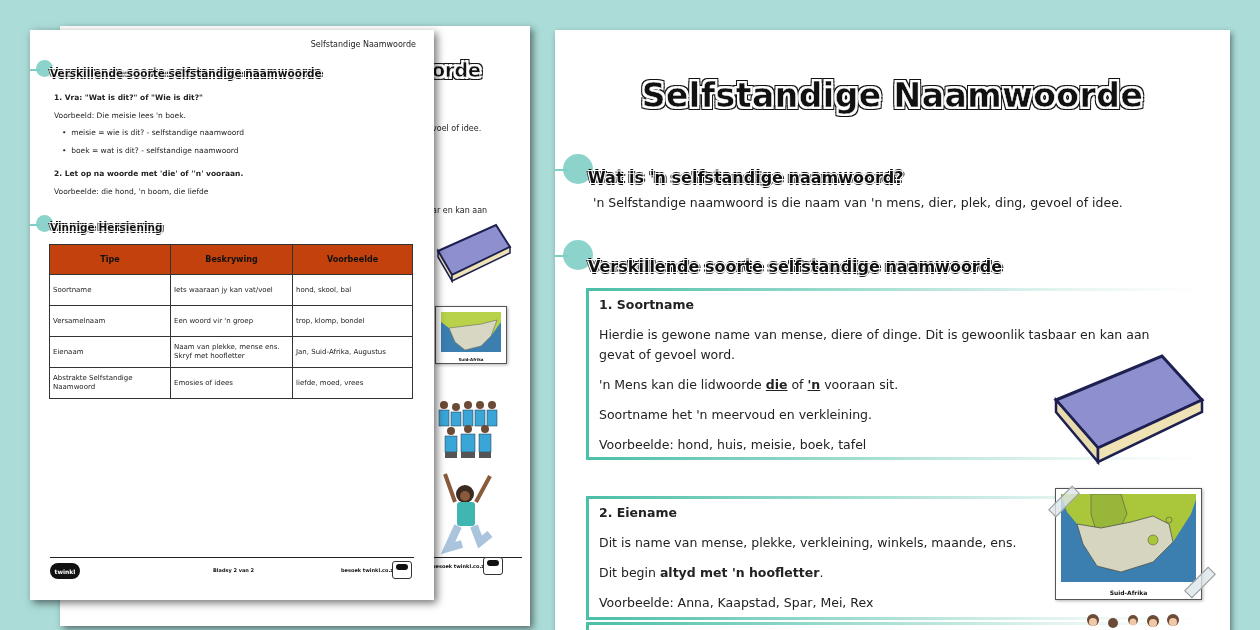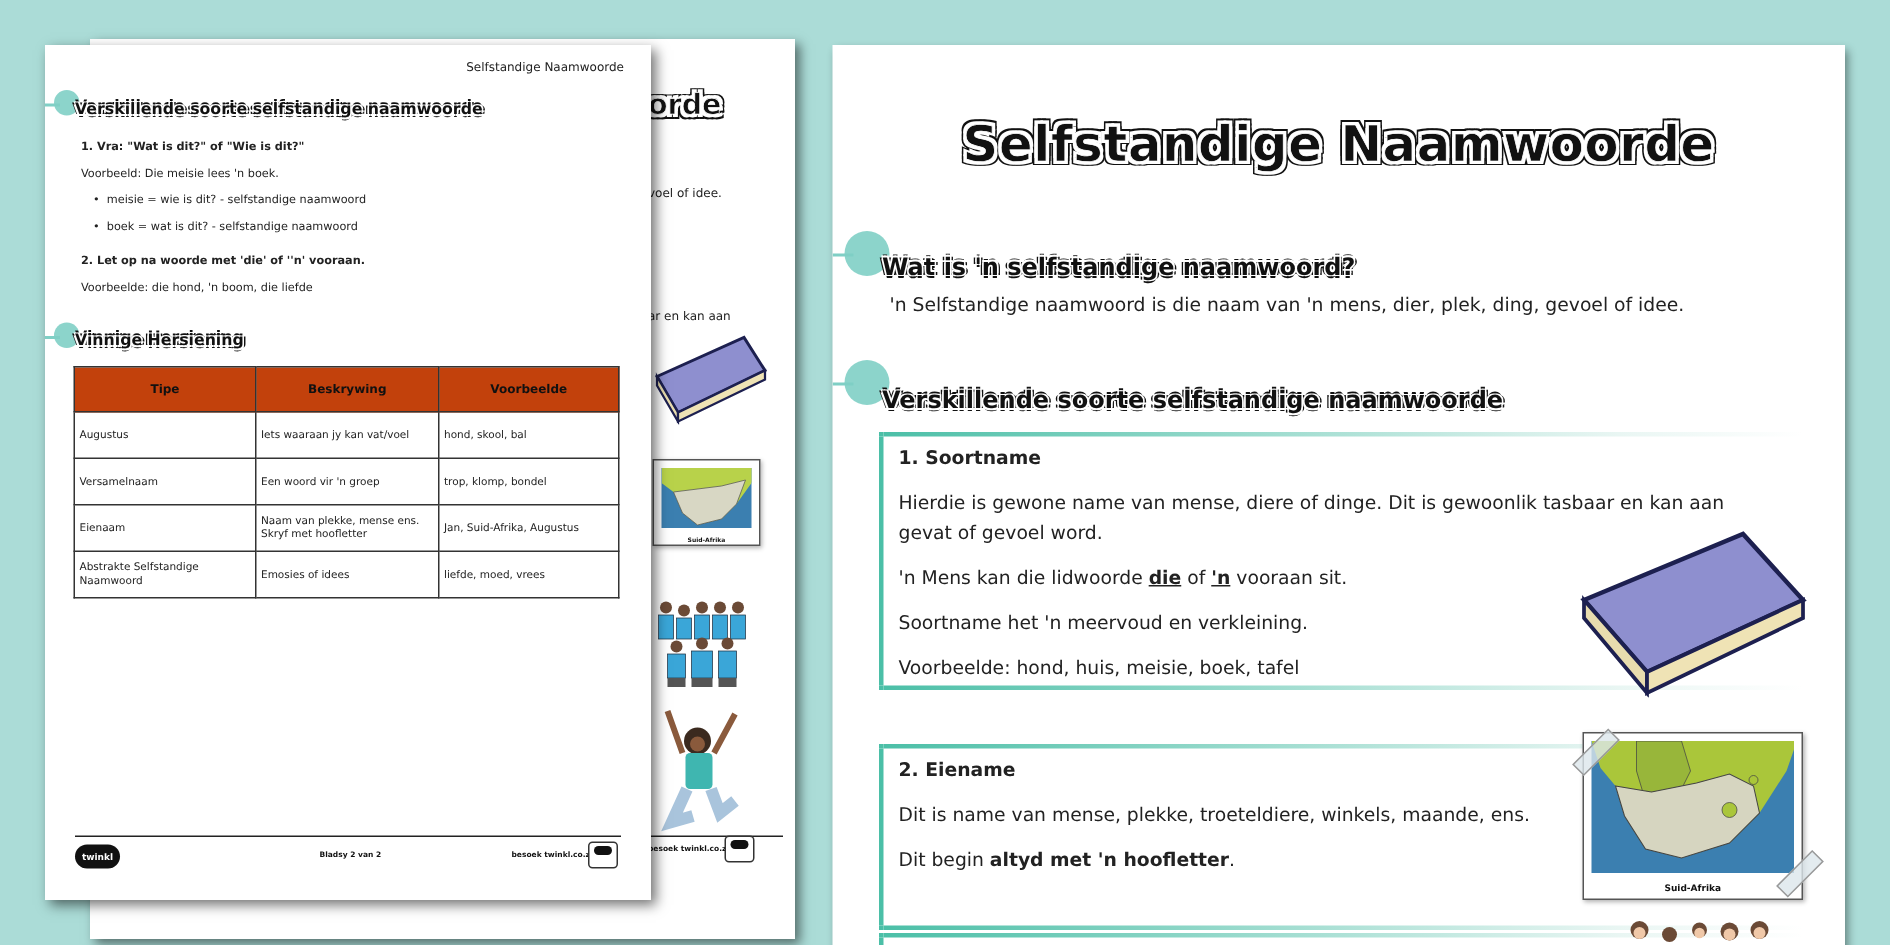--- a/index.html
+++ b/index.html
@@ -214,21 +214,21 @@
   <table class="review">
     <thead>
       <tr>
         <th style="width:121px;">Tipe</th>
         <th style="width:122px;">Beskrywing</th>
         <th>Voorbeelde</th>
       </tr>
     </thead>
     <tbody>
       <tr>
-        <td>Augustus</td>
+        <td>Soortname</td>
         <td>Iets waaraan jy kan vat/voel</td>
         <td>hond, skool, bal</td>
       </tr>
       <tr>
         <td>Versamelnaam</td>
         <td>Een woord vir 'n groep</td>
         <td>trop, klomp, bondel</td>
       </tr>
       <tr>
         <td>Eienaam</td>
@@ -274,22 +274,23 @@
   </div>
   <svg class="book" style="left:495px;top:320px;" width="160" height="115" viewBox="0 0 160 115">
     <polygon points="6,50 112,6 152,50 48,98" fill="#8e8fcf" stroke="#1d2050" stroke-width="3"></polygon>
     <polygon points="6,50 48,98 48,112 6,62" fill="#e8dcae" stroke="#1d2050" stroke-width="2.5"></polygon>
     <polygon points="48,98 152,50 152,62 48,112" fill="#efe3b5" stroke="#1d2050" stroke-width="2.5"></polygon>
   </svg>
 
   <div class="box" style="top:451px;height:124px;margin-top:15px;">
     <div class="box-inner">
       <div class="label" style="top:6px;">2. Eiename</div>
-      <div class="line" style="top:36px;">Dit is name van mense, plekke, troeteldiere, winkels, maande, ens.</div>
+      <div class="line" style="top:36px;">Dit is name van mense, plekke, verkleining, winkels, maande, ens.</div>
       <div class="line" style="top:66px;"><span>Dit begin </span><span class="bold">altyd met 'n hoofletter</span><span>.</span></div>
+      <div class="line" style="top:96px;">Voorbeelde: Anna, Kaapstad, Spar, Mei, Rex</div>
     </div>
   </div>
   <div class="map" style="left:500px;top:458px;width:147px;height:112px;">
     <div class="sea">
       <svg width="137" height="90" viewBox="0 0 137 90">
         <polygon points="0,0 137,0 130,20 112,48 92,68 60,78 36,72 22,50 16,30 6,18" fill="#aac63a"></polygon>
         <polygon points="30,0 60,0 66,20 58,36 36,40 30,20" fill="#98b63a" stroke="#444" stroke-width="0.5"></polygon>
         <polygon points="16,30 40,34 70,28 92,22 108,30 112,48 92,68 60,78 36,72 22,50" fill="#d6d5c0" stroke="#444" stroke-width="0.7"></polygon>
         <circle cx="92" cy="46" r="5" fill="#aac63a" stroke="#444" stroke-width="0.5"></circle>
         <circle cx="108" cy="26" r="3" fill="#aac63a" stroke="#444" stroke-width="0.5"></circle>

